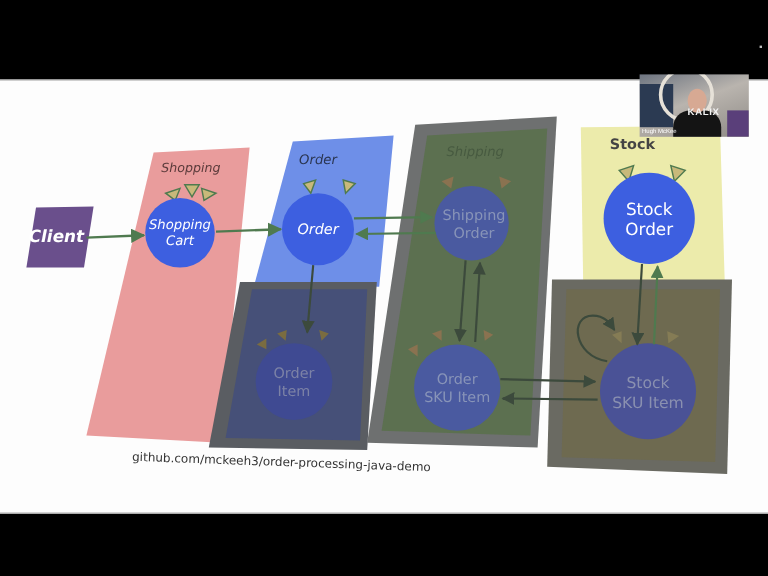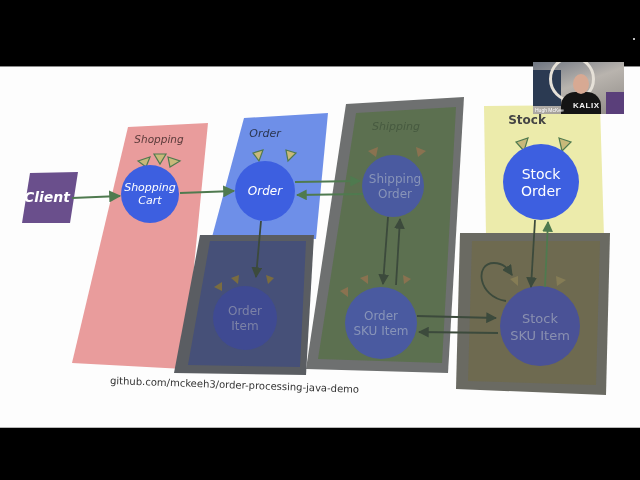--- a/index.html
+++ b/index.html
@@ -18,21 +18,21 @@
     position: absolute; left: 533px; top: 62px; width: 91px; height: 52px;
     background: linear-gradient(160deg, #6d7480 0%, #b9b4ae 45%, #8e8a86 100%);
     overflow: hidden;
   }
   .webcam .shelf { position: absolute; left: 0; top: 8px; width: 28px; height: 36px; background: #2b3a52; }
   .webcam .arch { position: absolute; left: 16px; top: -6px; width: 40px; height: 40px; border-radius: 50%; border: 3px solid #e6e1d8; }
   .webcam .head { position: absolute; left: 40px; top: 12px; width: 16px; height: 20px; border-radius: 50%; background: #d7a993; }
   .webcam .body { position: absolute; left: 28px; top: 30px; width: 40px; height: 24px; border-radius: 14px 14px 0 0; background: #141414; }
   .webcam .purple { position: absolute; right: 0; top: 30px; width: 18px; height: 22px; background: #5a3f7a; }
   .webcam .name { position: absolute; left: 2px; bottom: 1px; font-size: 5px; color: #fff; font-family: "Liberation Sans", sans-serif; }
-  .webcam .brand { position: absolute; left: 40px; bottom: 4px; font-size: 8px; color: #f3f3f3; font-weight: bold; letter-spacing: 0.5px; font-family: "Liberation Sans", sans-serif; }
+  .webcam .brand { position: absolute; left: 40px; bottom: 16px; font-size: 8px; color: #f3f3f3; font-weight: bold; letter-spacing: 0.5px; font-family: "Liberation Sans", sans-serif; }
   .dot { position: absolute; left: 633px; top: 38px; width: 2px; height: 2px; background: #bbb; }
 </style>
 </head>
 <body>
 
 <div class="dot"></div>
 
 <div class="slide">
   <svg class="diagram" width="640" height="360" viewBox="0 66 640 360">
     <defs>

